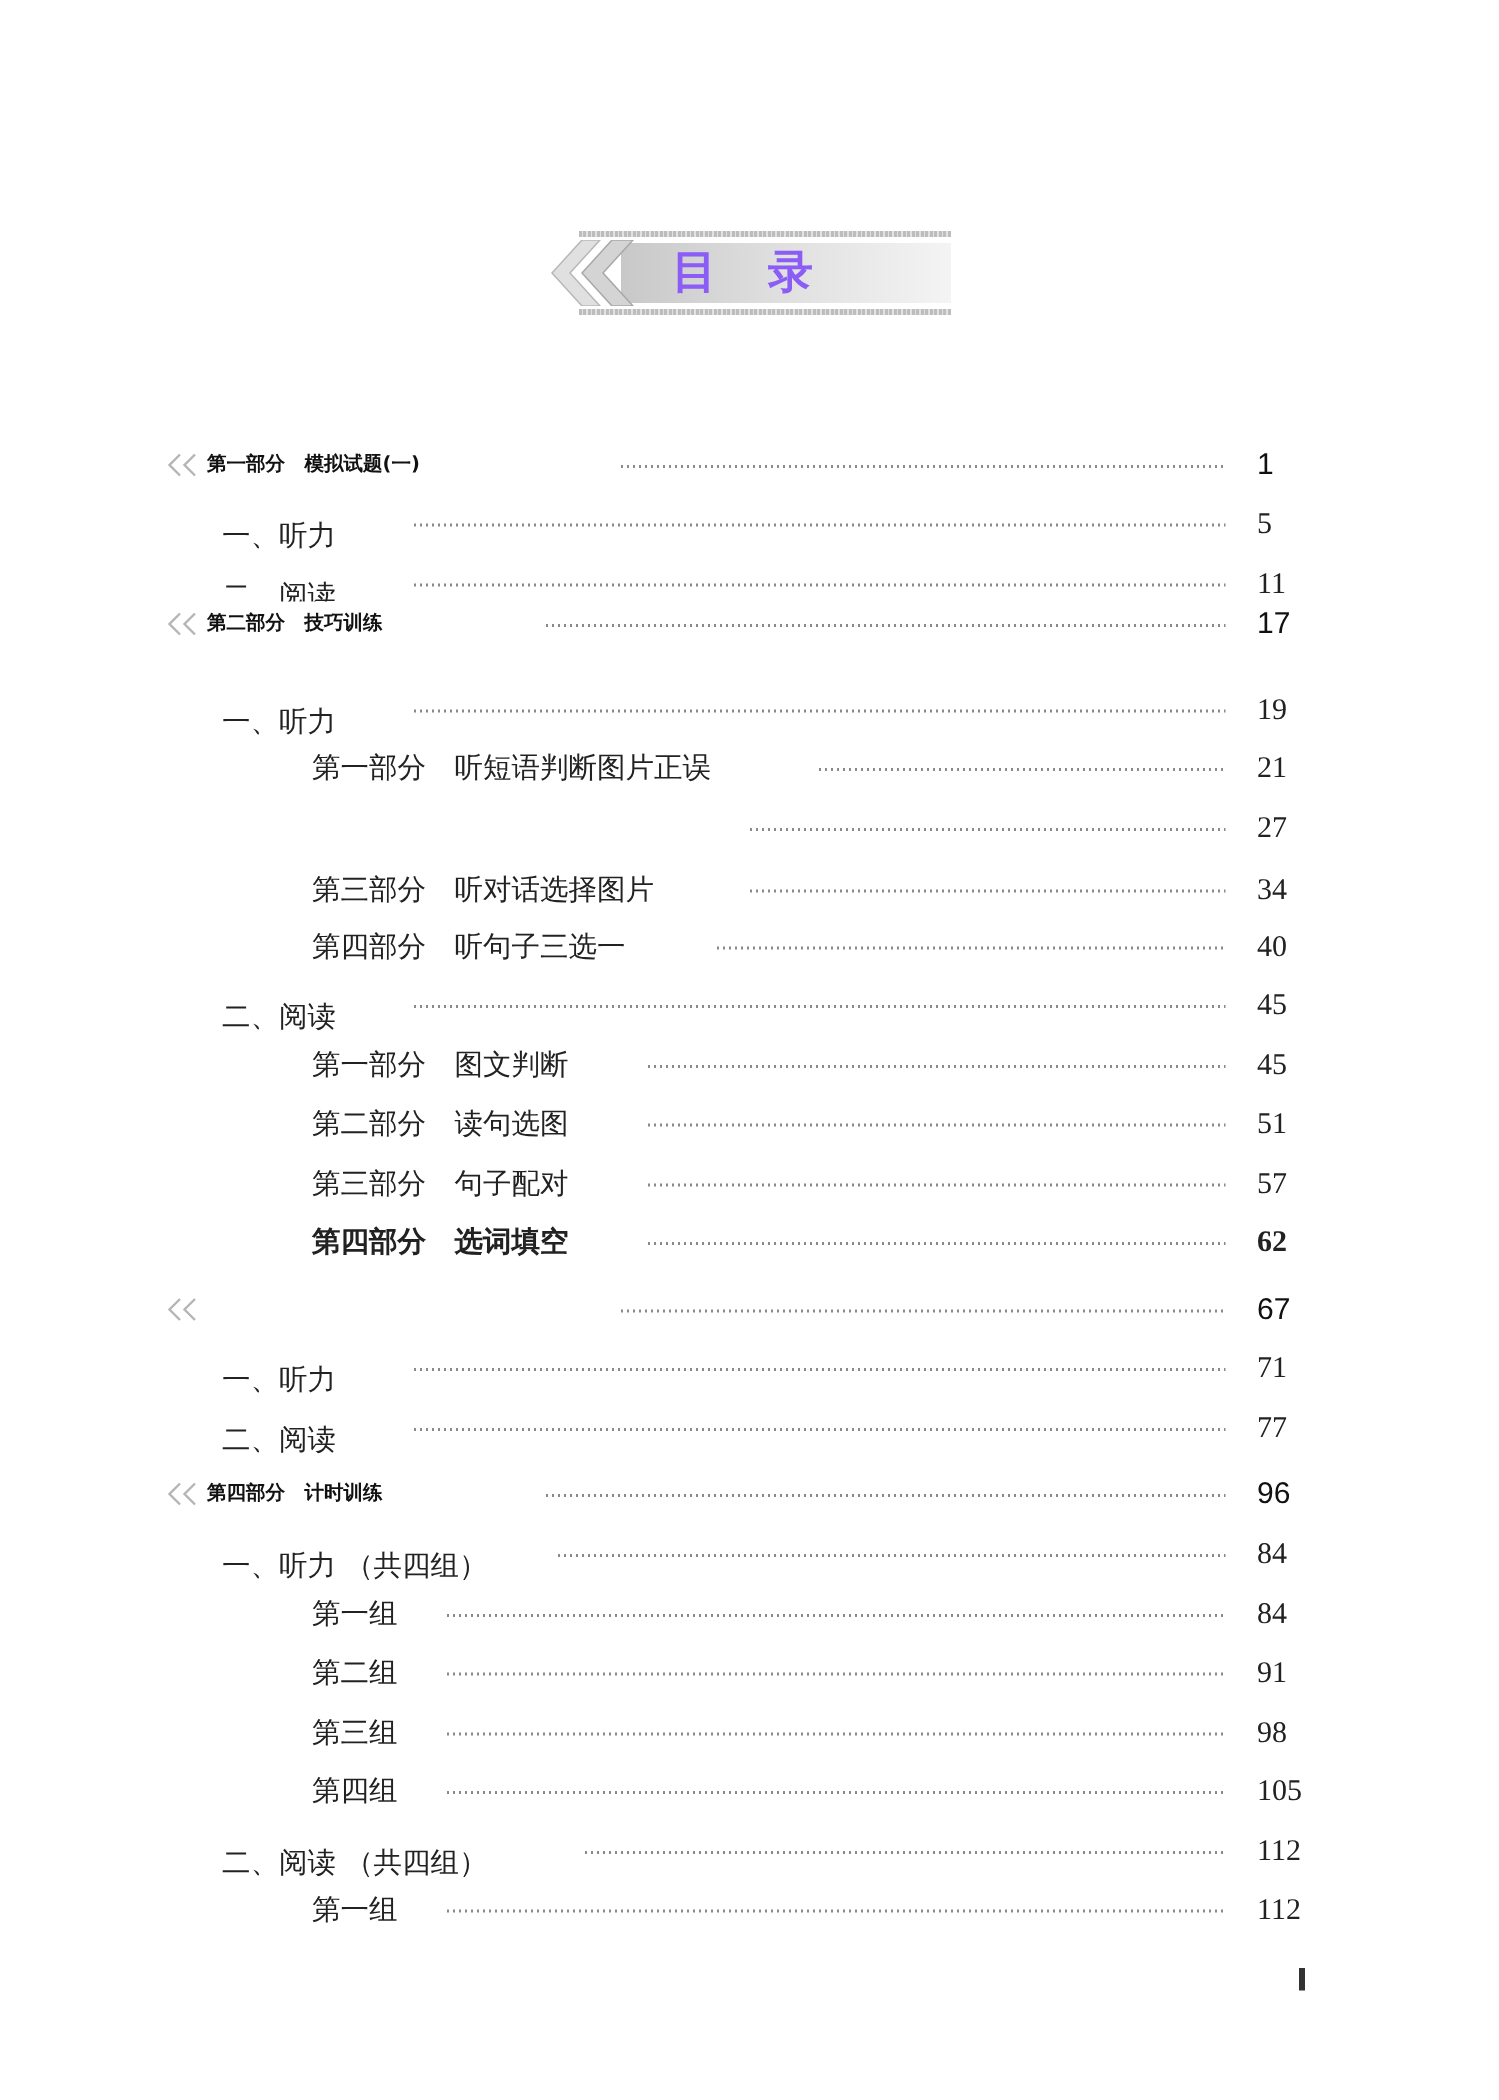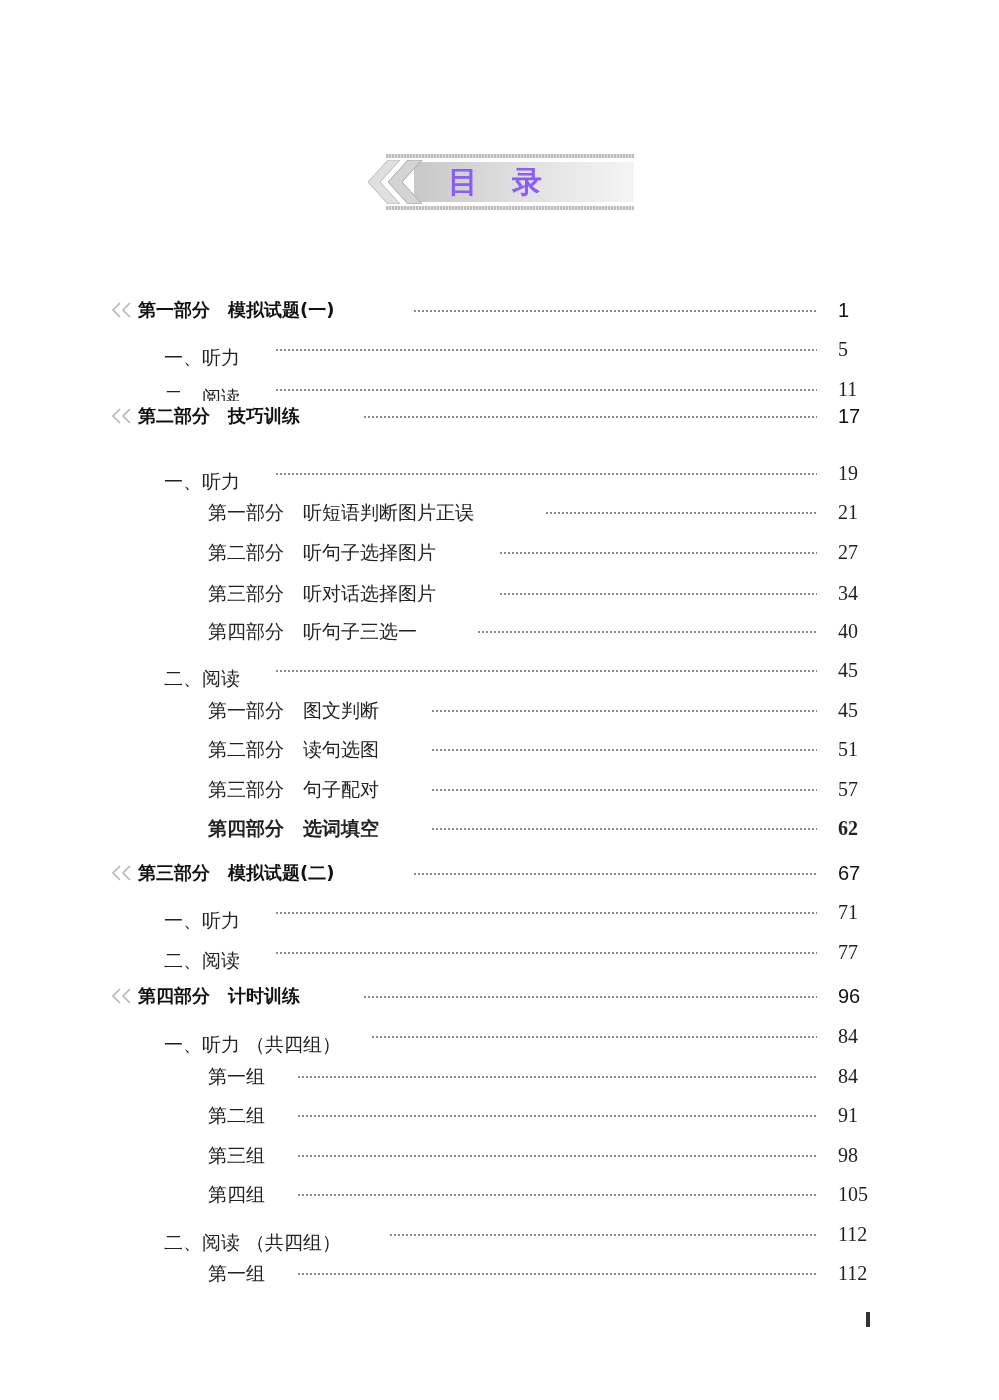--- a/index.html
+++ b/index.html
@@ -13,22 +13,22 @@
   .banner .band { position:absolute; left:48px; right:0; top:10px; bottom:10px;
                   background:linear-gradient(90deg,#c8c8c8 0%,#dedede 45%,#f4f4f4 100%); }
   .banner .chev { position:absolute; left:0; top:8px; width:60px; height:44px; }
   .banner .title { position:absolute; left:82px; top:10px; line-height:40px;
                    font-size:30px; font-weight:bold; letter-spacing:34px; color:#8b5cf6; }
 
   .toc { position:absolute; left:0; top:0; width:999px; }
   .row { position:absolute; left:0; width:999px; height:30px; display:flex; align-items:center; }
   .row .marker { position:absolute; left:110px; width:26px; height:16px; }
   .row .label { position:absolute; white-space:pre; font-size:19px; line-height:30px; background:#fff; padding-right:8px; }
-  .row.l1 .label { left:138px; font-weight:bold; color:#111; font-size:18px; }
-  .row.l2 .label { left:164px; color:#222;margin-top:16px; }
+  .row.l1 .label { left:138px; font-weight:bold; color:#111; font-size:13px; }
+  .row.l2 .label { left:148px; color:#222;margin-top:16px; }
   .row.l3 .label { left:208px; color:#222; }
   .row .leader { position:absolute; right:182px; height:2px; top:15px;
                  background:repeating-linear-gradient(90deg,#8a8a8a 0 1.6px,transparent 1.6px 4px); }
   .row .page { position:absolute; left:838px; line-height:30px; font-size:20px; }
   .row.l1 .page { font-family:"Liberation Sans", sans-serif; font-weight:normal; color:#111; }
   .row.l2 .page, .row.l3 .page { font-family:"Liberation Serif", serif; color:#222; }
   .folio { position:absolute; left:866px; top:1312px; width:4px; height:15px; background:#333; }
 </style>
 </head>
 <body>
@@ -78,21 +78,20 @@
       <span class="label">一、听力</span>
       <span class="page">19</span>
     </div>
     <div class="row l3" style="top: 497px;">
       <div class="leader" style="left: 546px;"></div>
       <span class="label">第一部分　听短语判断图片正误</span>
       <span class="page">21</span>
     </div>
     <div class="row l3" style="top: 537px;">
       <div class="leader" style="left: 500px;"></div>
-      <span class="label">第二部分　听句子选择图片</span>
       <span class="page">27</span>
     </div>
     <div class="row l3" style="top: 578px;">
       <div class="leader" style="left: 500px;"></div>
       <span class="label">第三部分　听对话选择图片</span>
       <span class="page">34</span>
     </div>
     <div class="row l3" style="top: 616px;">
       <div class="leader" style="left: 478px;"></div>
       <span class="label">第四部分　听句子三选一</span>
@@ -122,21 +121,20 @@
       <div class="leader" style="left: 432px;"></div>
       <span class="label">第四部分　选词填空</span>
       <span class="page">62</span>
     </div>
     <div class="row l1" style="top: 858px;">
       <svg class="marker" viewBox="0 0 26 16">
         <polyline points="10,1 3,8 10,15" fill="none" stroke="#b5b5b5" stroke-width="1.6"></polyline>
         <polyline points="20,1 13,8 20,15" fill="none" stroke="#b5b5b5" stroke-width="1.6"></polyline>
       </svg>
       <div class="leader" style="left: 414px;"></div>
-      <span class="label">第三部分　模拟试题(二)</span>
       <span class="page">67</span>
     </div>
     <div class="row l2" style="top: 897px;">
       <div class="leader" style="left: 276px;"></div>
       <span class="label">一、听力</span>
       <span class="page">71</span>
     </div>
     <div class="row l2" style="top: 937px;">
       <div class="leader" style="left: 276px;"></div>
       <span class="label">二、阅读</span>

